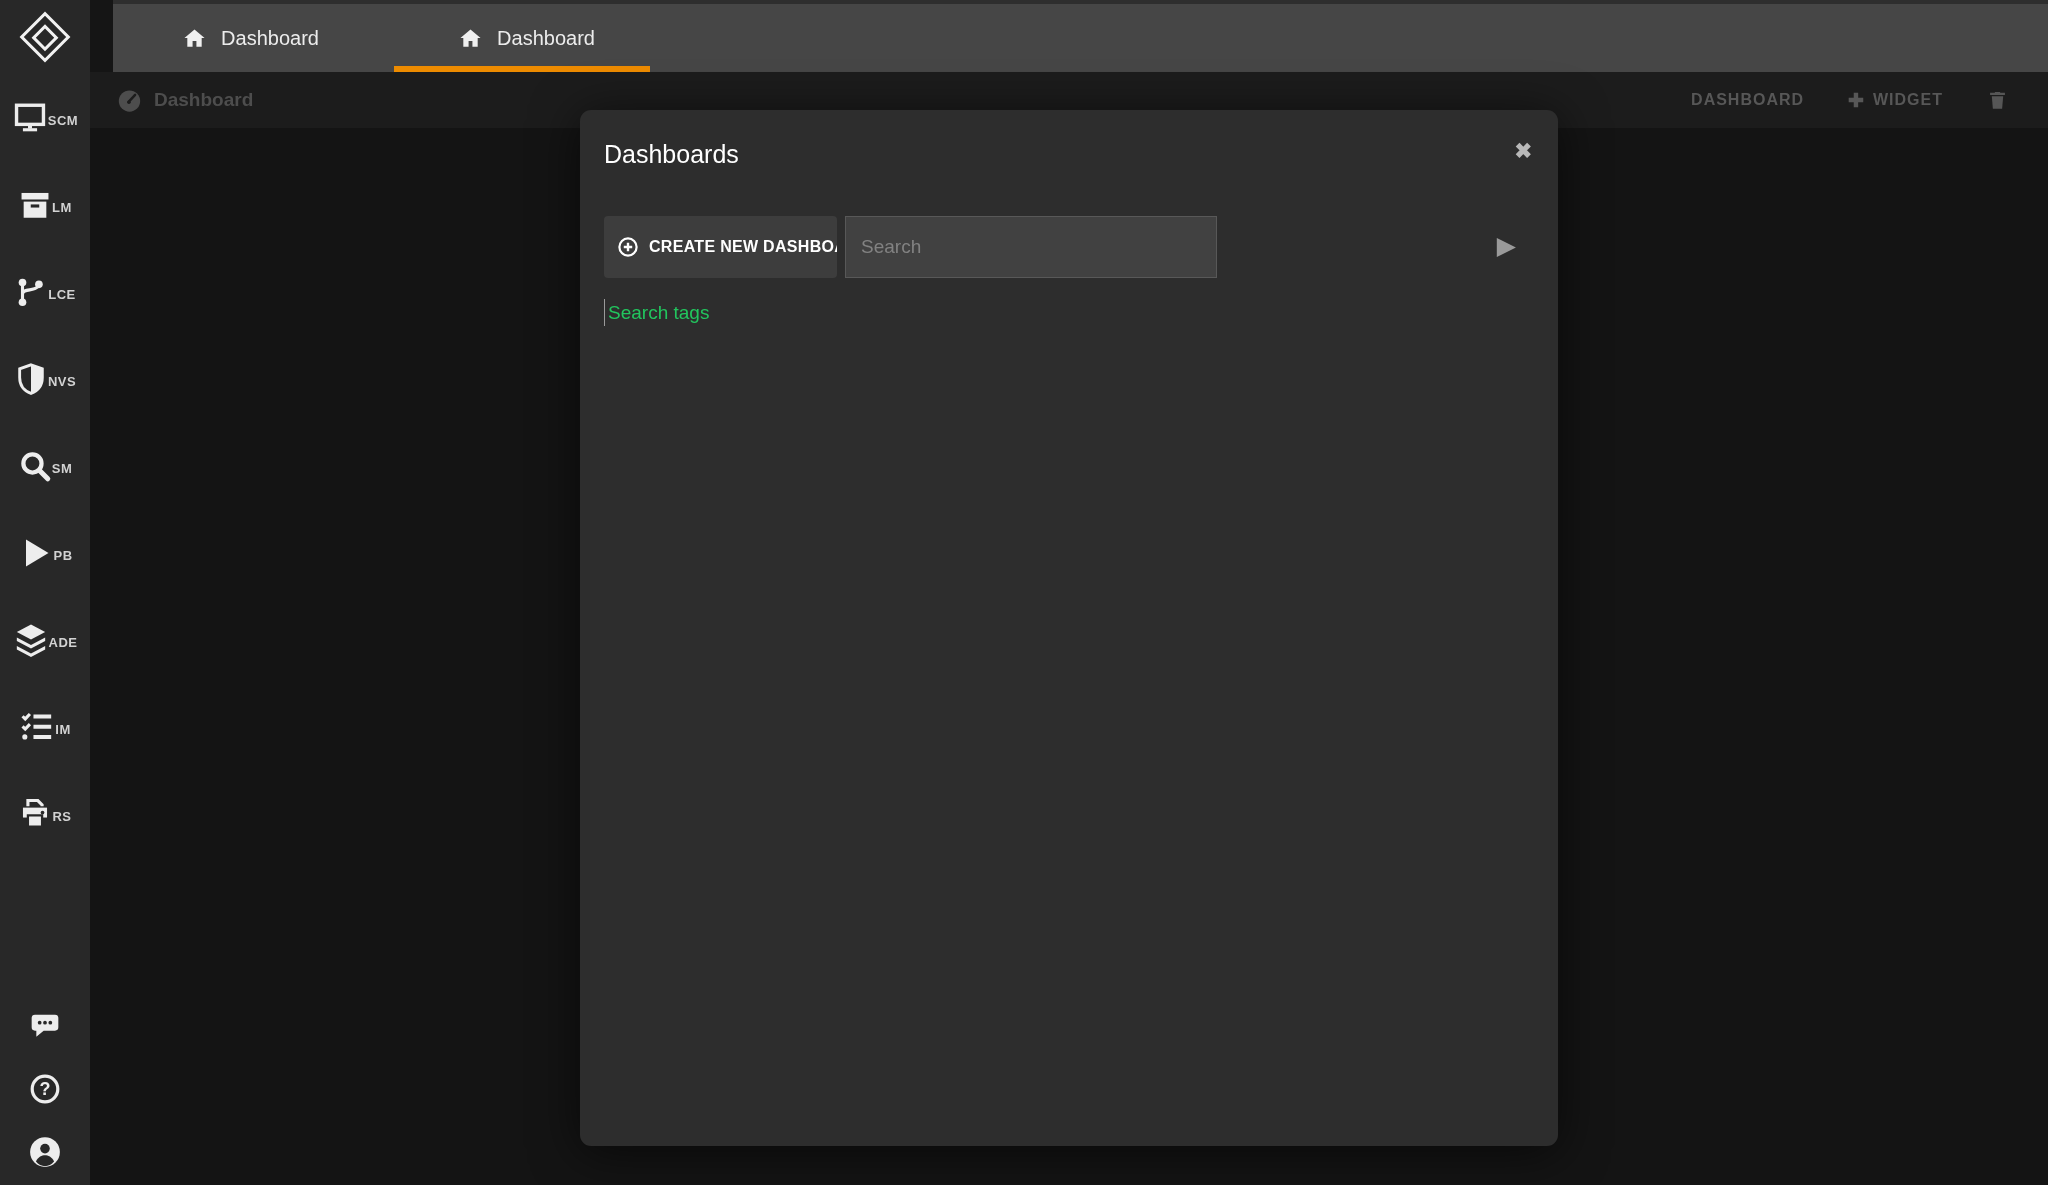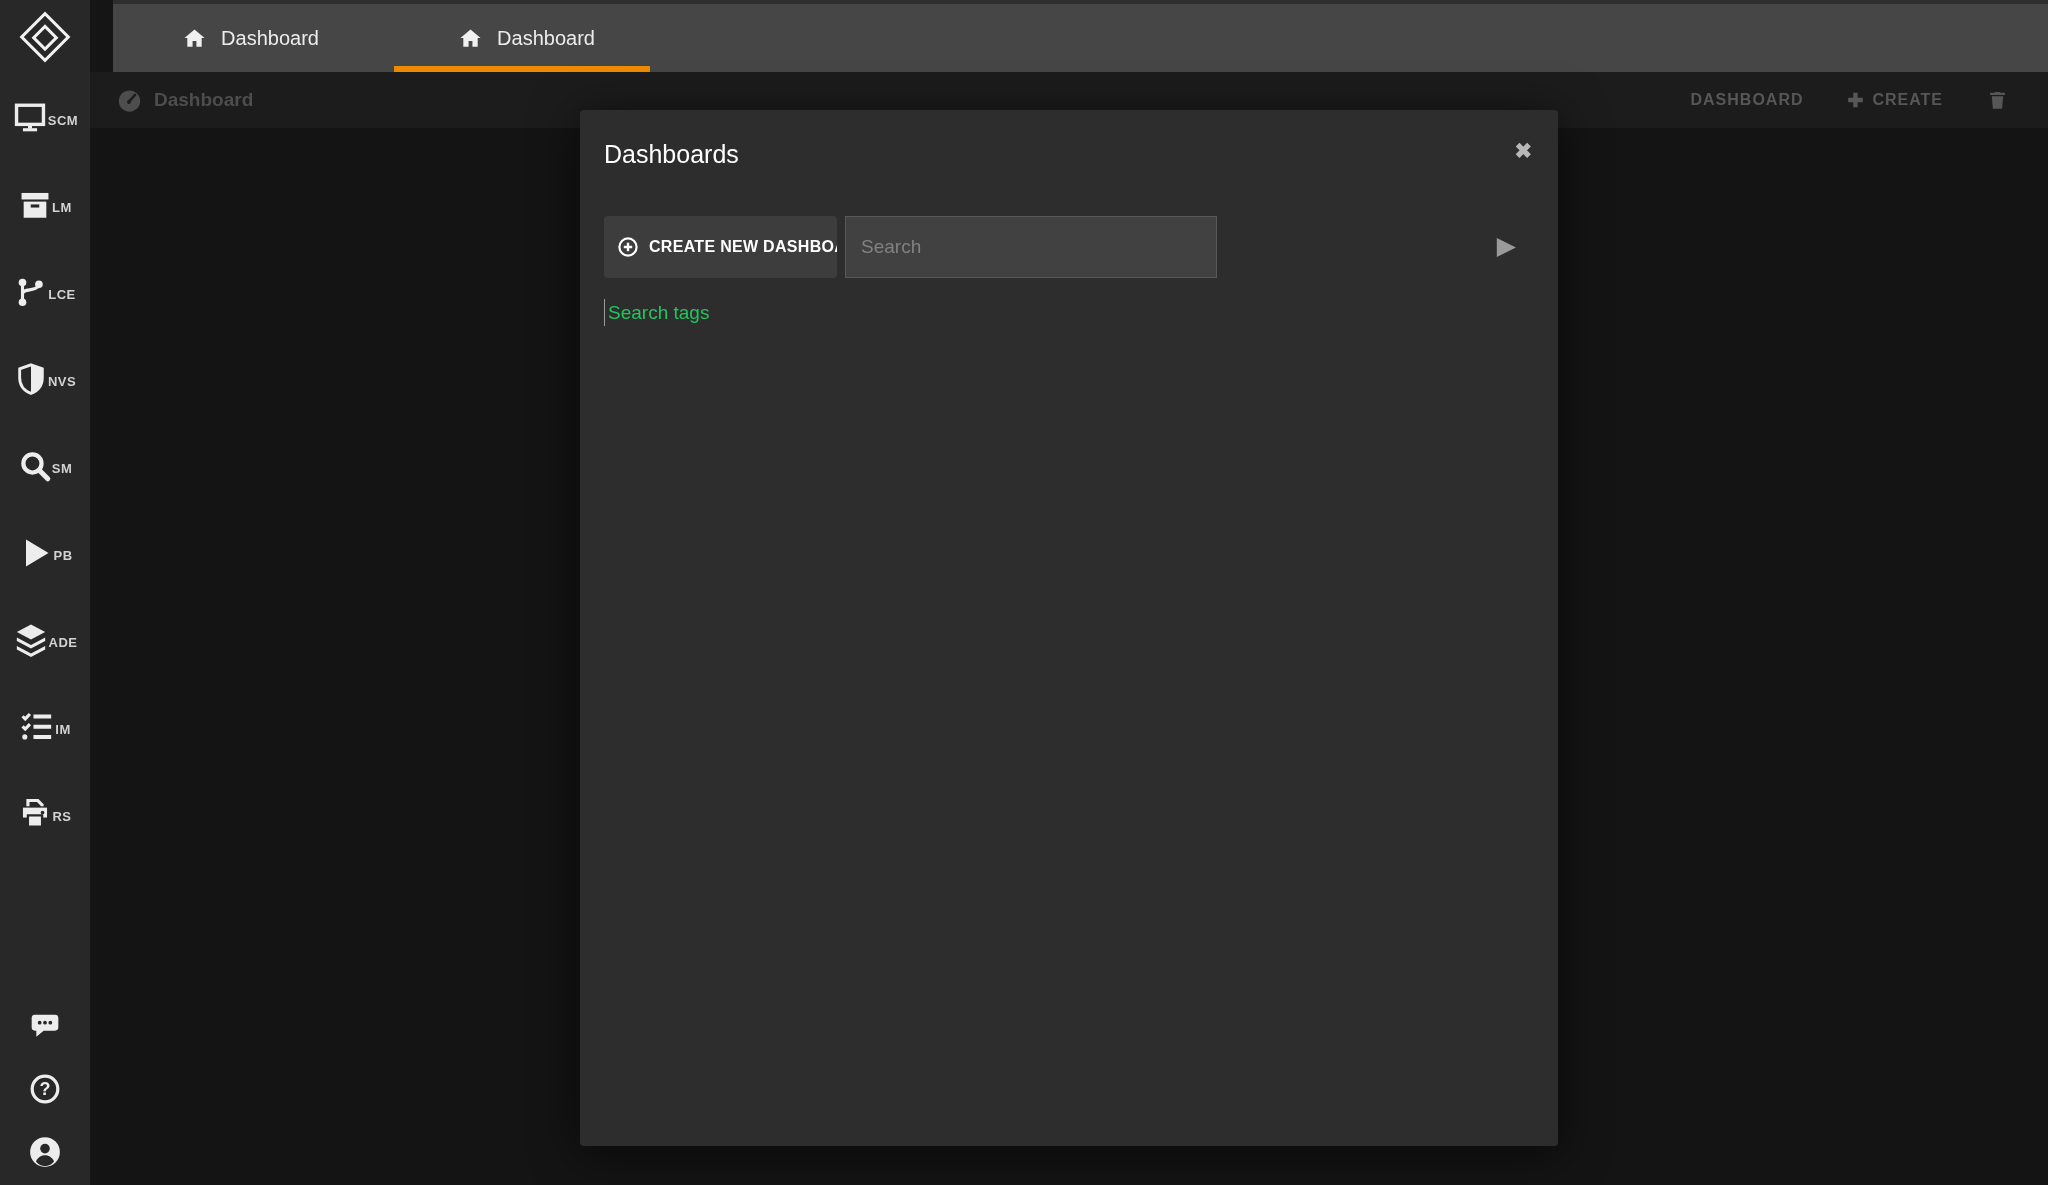--- a/index.html
+++ b/index.html
@@ -56,21 +56,21 @@
   .toolbar-right {
     margin-left:auto; display:flex; align-items:center; gap:44px;
     color:#575757; font-weight:bold; font-size:16px; letter-spacing:1px;
   }
   .toolbar-btn { display:flex; align-items:center; gap:8px; cursor:pointer; }
   .plus-glyph { font-size:19px; font-weight:bold; }
 
   
   .modal {
     position:absolute; left:580px; top:110px; width:978px; height:1036px;
-    background:#2d2d2d; border-radius:4px; box-shadow:0 6px 48px rgba(0,0,0,.6);
+    background:#2d2d2d; border-radius:11px; box-shadow:0 6px 48px rgba(0,0,0,.6);
     z-index:20;
   }
   .modal-header { display:flex; align-items:flex-start; justify-content:space-between; padding:30px 26px 0 24px; }
   .modal-title { font-size:25px; font-weight:400; color:#ffffff; }
   .close-x { color:#b8b8b8; font-size:21px; font-weight:bold; line-height:1; cursor:pointer; }
   .modal-controls { display:flex; align-items:center; margin:47px 24px 0 24px; position:relative; }
   .create-btn {
     width:233px; height:62px; background:#3d3d3d; border-radius:4px; cursor:pointer;
     display:flex; align-items:center; gap:10px; padding-left:13px;
     color:#ffffff; font-weight:bold; font-size:16px; letter-spacing:.3px;
@@ -229,21 +229,21 @@
           <circle cx="12" cy="12.5" r="9.5" fill="#4d4d4d"></circle>
           <path d="M11.2 13.3 L17 7" stroke="#1c1c1c" stroke-width="2.2" stroke-linecap="round"></path>
           <circle cx="11.5" cy="13.5" r="1.6" fill="#1c1c1c"></circle>
         </svg>
         <span>Dashboard</span>
       </div>
       <div class="toolbar-right">
         <span class="toolbar-btn">DASHBOARD</span>
         <span class="toolbar-btn">
           <span class="plus-glyph">✚</span>
-          <span>CREATE</span>
+          <span>WIDGET</span>
         </span>
         <svg width="21" height="24" viewBox="0 0 24 24">
           <path d="M9 3.8V2.8h6v1h5.5v2.4H3.5V3.8z" fill="#565656"></path>
           <path d="M5.5 7.8h13L17.3 22H6.7z" fill="#565656"></path>
         </svg>
       </div>
     </div>
   </div>
 
   <div class="modal" style="left:490px">

